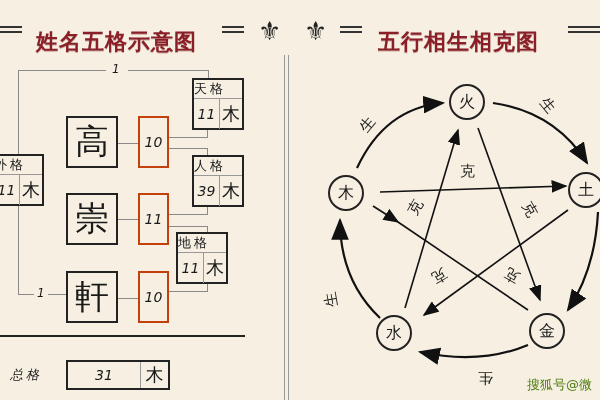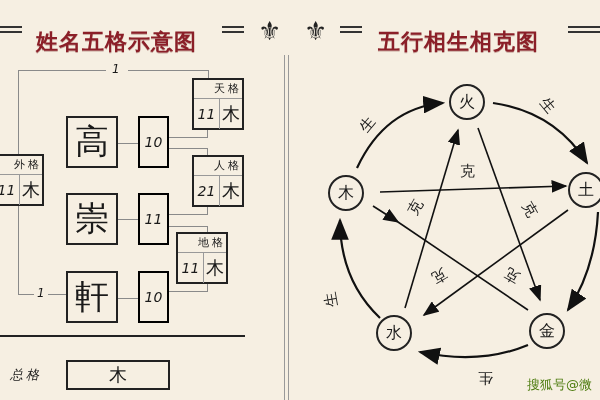--- a/index.html
+++ b/index.html
@@ -7,24 +7,24 @@
     font-family:"DejaVu Sans", sans-serif; color:#1a1a1a; }
   .abs { position:absolute; }
   .title { position:absolute; top:27px; font-size:22px; font-weight:bold; color:#8b1f28; letter-spacing:1px;
     text-shadow:0 1px 0 #c9a9a0; }
   .dash { position:absolute; height:7px; border-top:2px solid #333; border-bottom:2px solid #333; box-sizing:border-box; }
   .orn { position:absolute; font-size:26px; color:#222; font-family:"DejaVu Serif", serif; }
   .vdiv { position:absolute; top:55px; bottom:0; width:5px; border-left:1.5px solid #999; border-right:1.5px solid #999; box-sizing:border-box; }
   .line { position:absolute; background:#8a8a8a; }
   .charbox { position:absolute; width:52px; height:52px; border:2px solid #222; box-sizing:border-box;
     display:flex; align-items:center; justify-content:center; font-size:34px; font-family:"DejaVu Serif", serif; background:#f6efe2; }
-  .numbox { position:absolute; width:31px; height:52px; border:2px solid #000000; box-sizing:border-box;
+  .numbox { position:absolute; width:31px; height:52px; border:2px solid #c2410c; box-sizing:border-box;
     display:flex; align-items:center; justify-content:center; font-size:14px; font-style:italic; background:#f6efe2; }
   .gebox { position:absolute; width:52px; height:52px; border:2px solid #222; box-sizing:border-box; background:#f6efe2; }
-  .gebox .hd { height:18px; border-bottom:1px solid #999; font-size:11px; text-align:right; line-height:18px; letter-spacing:3px; }
+  .gebox .hd { height:18px; border-bottom:1px solid #999; font-size:13px; text-align:left; line-height:18px; letter-spacing:3px; }
   .gebox .row { display:flex; height:30px; }
   .gebox .num { width:25px; border-right:1px solid #999; font-size:14px; font-style:italic; display:flex; align-items:center; justify-content:center; }
   .gebox .el { flex:1; font-size:18px; display:flex; align-items:center; justify-content:center; font-family:"DejaVu Serif", serif; }
   .small { position:absolute; font-size:12px; font-style:italic; }
   .hr { position:absolute; height:2px; background:#222; }
   .node { position:absolute; width:36px; height:36px; border:2px solid #222; border-radius:50%; box-sizing:border-box;
     display:flex; align-items:center; justify-content:center; font-size:16px; background:#f6efe2; font-family:"DejaVu Serif", serif; }
   .lbl { position:absolute; font-size:15px; font-family:"DejaVu Serif", serif; }
   .wm { position:absolute; font-size:13px; color:#4d7c0f; }
 </style>
@@ -77,21 +77,21 @@
 <div class="gebox" style="left:192px;top:78px;">
   <div class="hd">天格</div>
   <div class="row">
       <div class="num">11</div>
       <div class="el">木</div>
     </div>
 </div>
 <div class="gebox" style="left:192px;top:155px;">
   <div class="hd">人格</div>
   <div class="row">
-      <div class="num">21</div>
+      <div class="num">39</div>
       <div class="el">木</div>
     </div>
 </div>
 <div class="gebox" style="left:176px;top:232px;">
   <div class="hd">地格</div>
   <div class="row">
       <div class="num">11</div>
       <div class="el">木</div>
     </div>
 </div>
@@ -100,20 +100,21 @@
   <div class="row">
       <div class="num">11</div>
       <div class="el">木</div>
     </div>
 </div>
 
 <div class="hr" style="left:0;top:335px;width:245px;"></div>
 
 <div class="abs" style="left:10px;top:366px;font-size:13px;font-style:italic;letter-spacing:3px;">总格</div>
 <div class="abs" style="left:66px;top:360px;width:104px;height:30px;border:2px solid #222;box-sizing:border-box;display:flex;">
+  <div style="width:72px;border-right:1px solid #999;display:flex;align-items:center;justify-content:center;font-style:italic;font-size:14px;">31</div>
   <div style="flex:1;display:flex;align-items:center;justify-content:center;font-size:18px;font-family:'DejaVu Serif',serif;">木</div>
 </div>
 
 <svg class="abs" style="left:0;top:0;" width="600" height="400">
   <defs>
     <marker id="ar" markerWidth="10" markerHeight="8" refX="9" refY="4" orient="auto">
       <path d="M0,0 L10,4 L0,8 z" fill="#111"></path>
     </marker>
   </defs>
 

